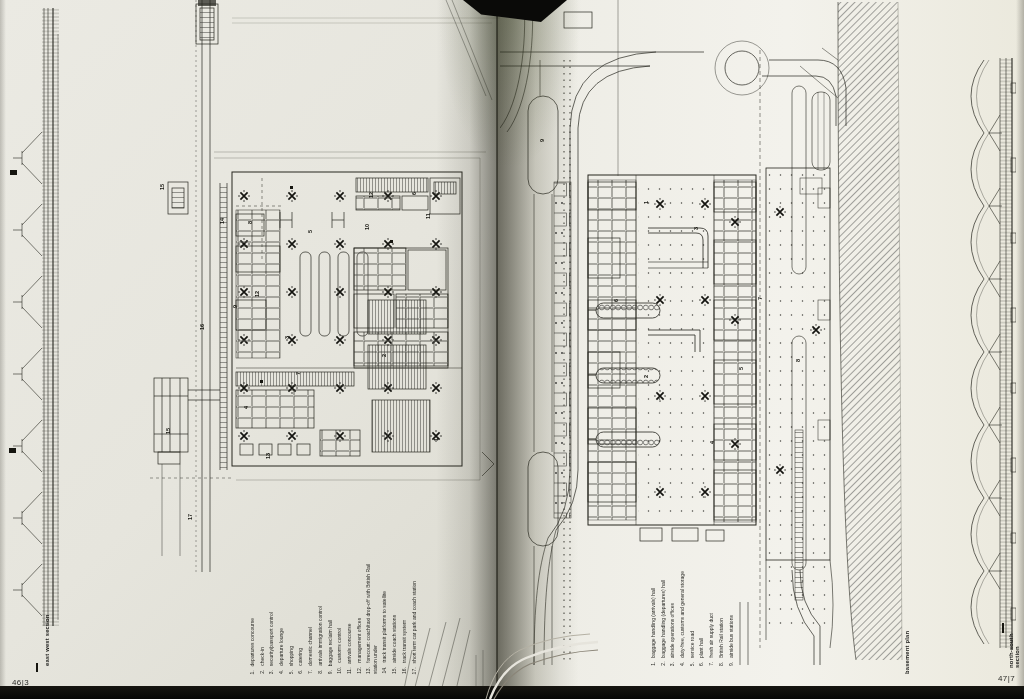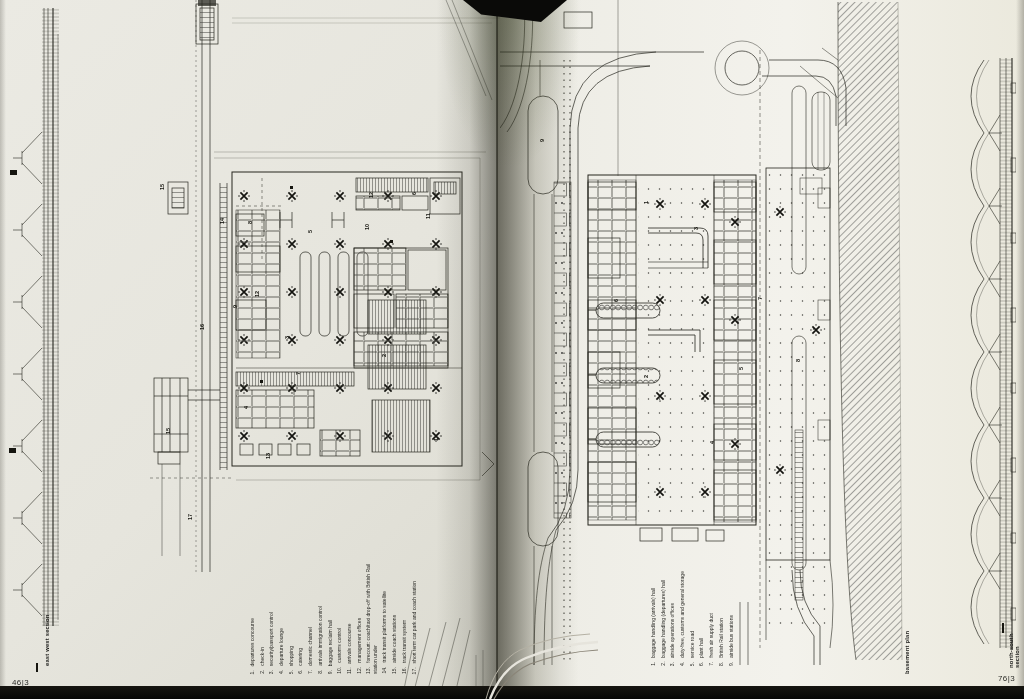--- a/index.html
+++ b/index.html
@@ -432,15 +432,15 @@
     </div>
       <div class="item">
       <span class="num">9.</span>
       <span class="lbl">airside bus stations</span>
     </div>
     </div>
 
   <div class="abs r90 drawlabel" style="left:904px;top:628px;height:46px;">basement plan</div>
   <div class="abs r90 drawlabel" style="left:1008px;top:616px;height:52px;">north-south section</div>
   <div class="abs tick" style="left:1002px;top:623px;width:2px;height:10px;"></div>
-  <div class="abs pagenum" style="left:998px;top:674px;">76|3</div>
+  <div class="abs pagenum" style="left:998px;top:674px;">47|7</div>
 
 </div>
 
 </body></html>

